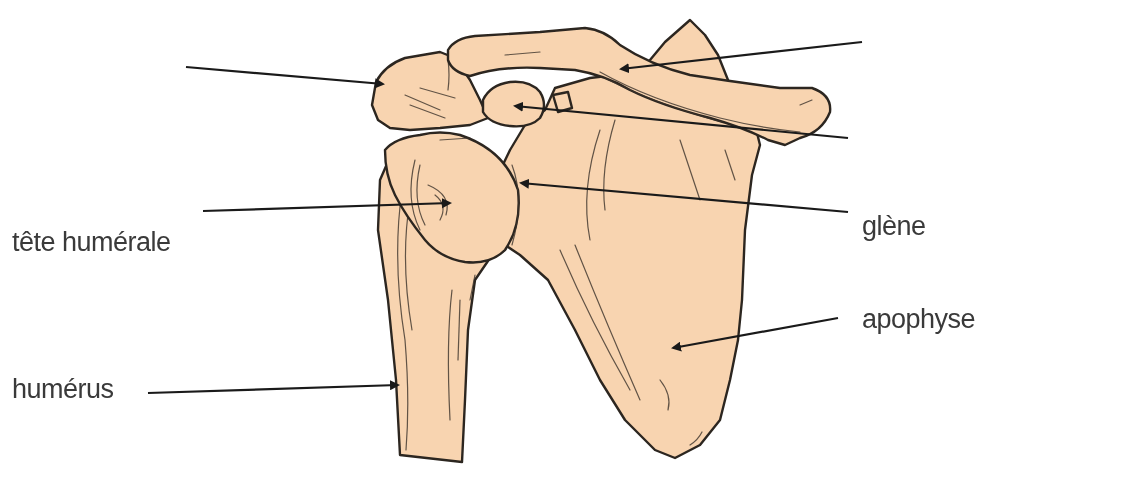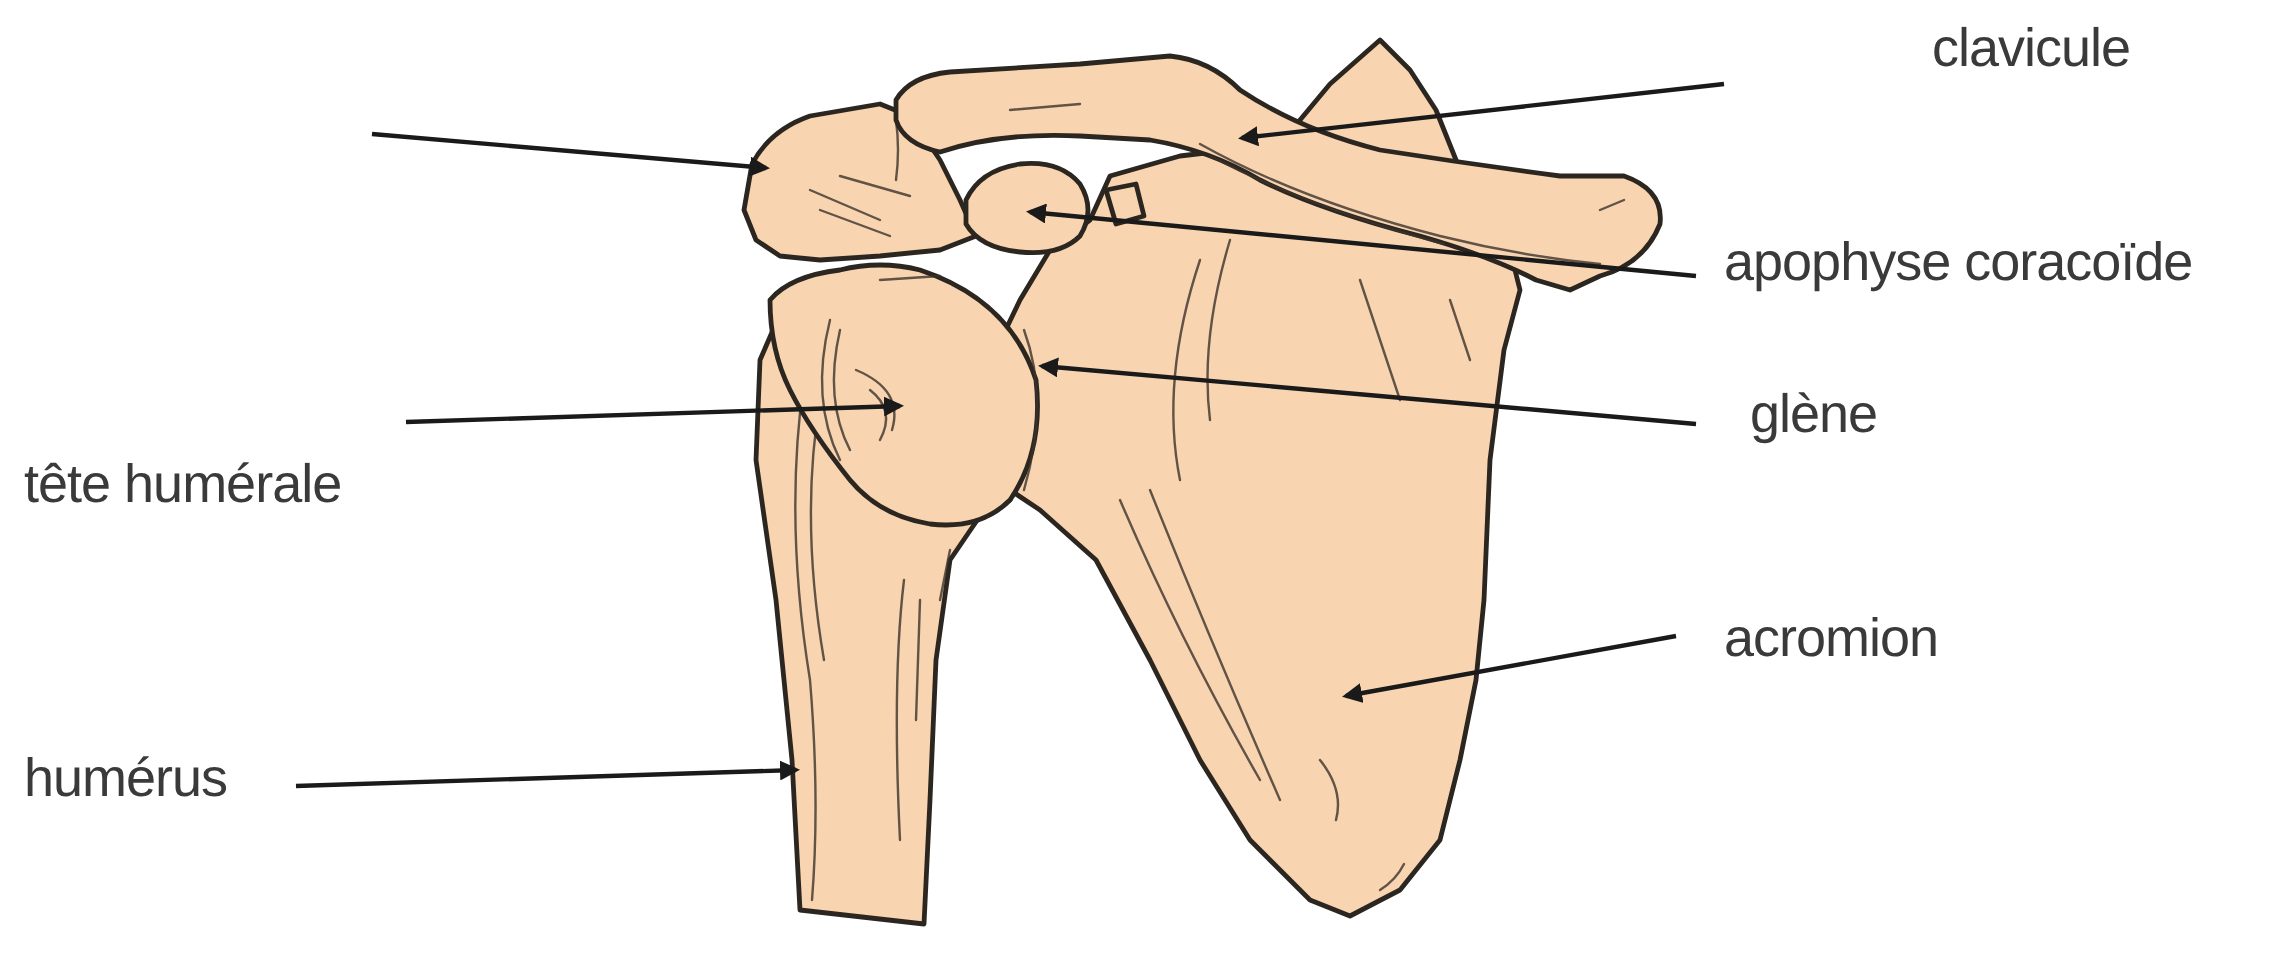--- a/index.html
+++ b/index.html
@@ -86,19 +86,17 @@
       <line class="leader" x1="186" y1="67" x2="383" y2="84" marker-end="url(#arrowhead)"></line>
       <line class="leader" x1="862" y1="42" x2="621" y2="69" marker-end="url(#arrowhead)"></line>
       <line class="leader" x1="848" y1="138" x2="515" y2="106" marker-end="url(#arrowhead)"></line>
       <line class="leader" x1="203" y1="211" x2="450" y2="203" marker-end="url(#arrowhead)"></line>
       <line class="leader" x1="848" y1="212" x2="521" y2="183" marker-end="url(#arrowhead)"></line>
       <line class="leader" x1="838" y1="318" x2="673" y2="348" marker-end="url(#arrowhead)"></line>
       <line class="leader" x1="148" y1="393" x2="398" y2="385" marker-end="url(#arrowhead)"></line>
     </g>
   </svg>
 
-  <span class="label" style="left:966px; top:11px;">clavicule</span>
-  <span class="label" style="left:862px; top:118px;">apophyse coracoïde</span>
   <span class="label" style="left:12px; top:196px;margin-top:33px;">tête humérale</span>
-  <span class="label" style="left:862px; top:194px;margin-left:13px;">glène</span>
-  <span class="label" style="left:862px; top:306px;">acromion</span>
+  <span class="label" style="left:862px; top:213px;">glène</span>
+  <span class="label" style="left:862px; top:306px;">apophyse</span>
   <span class="label" style="left:12px; top:376px;">humérus</span>
 </div>
 
 </body></html>

